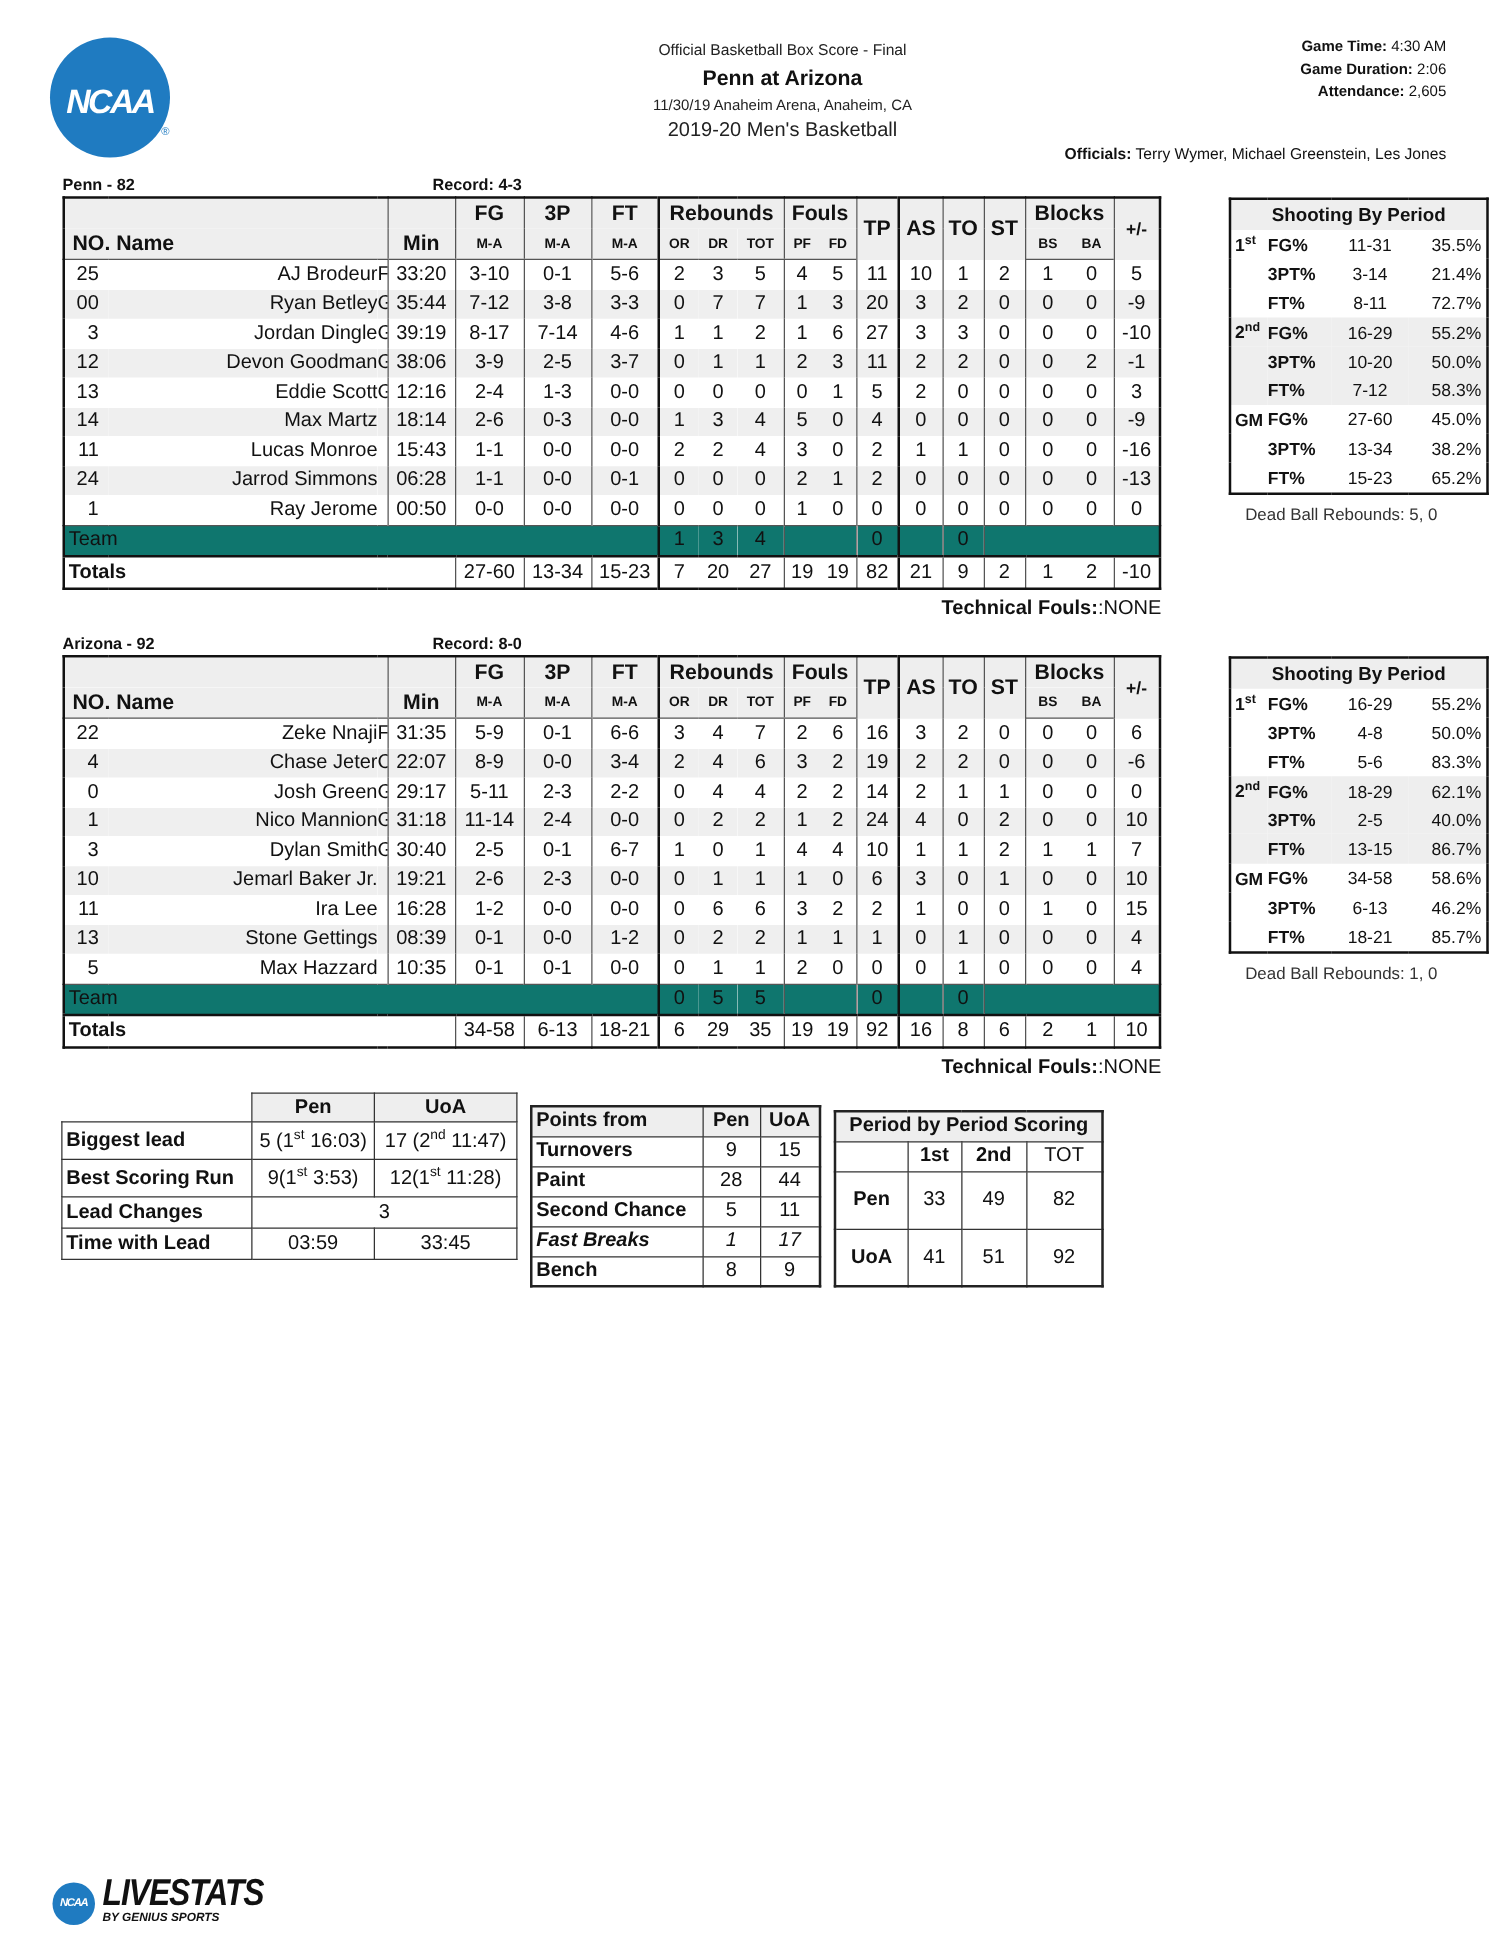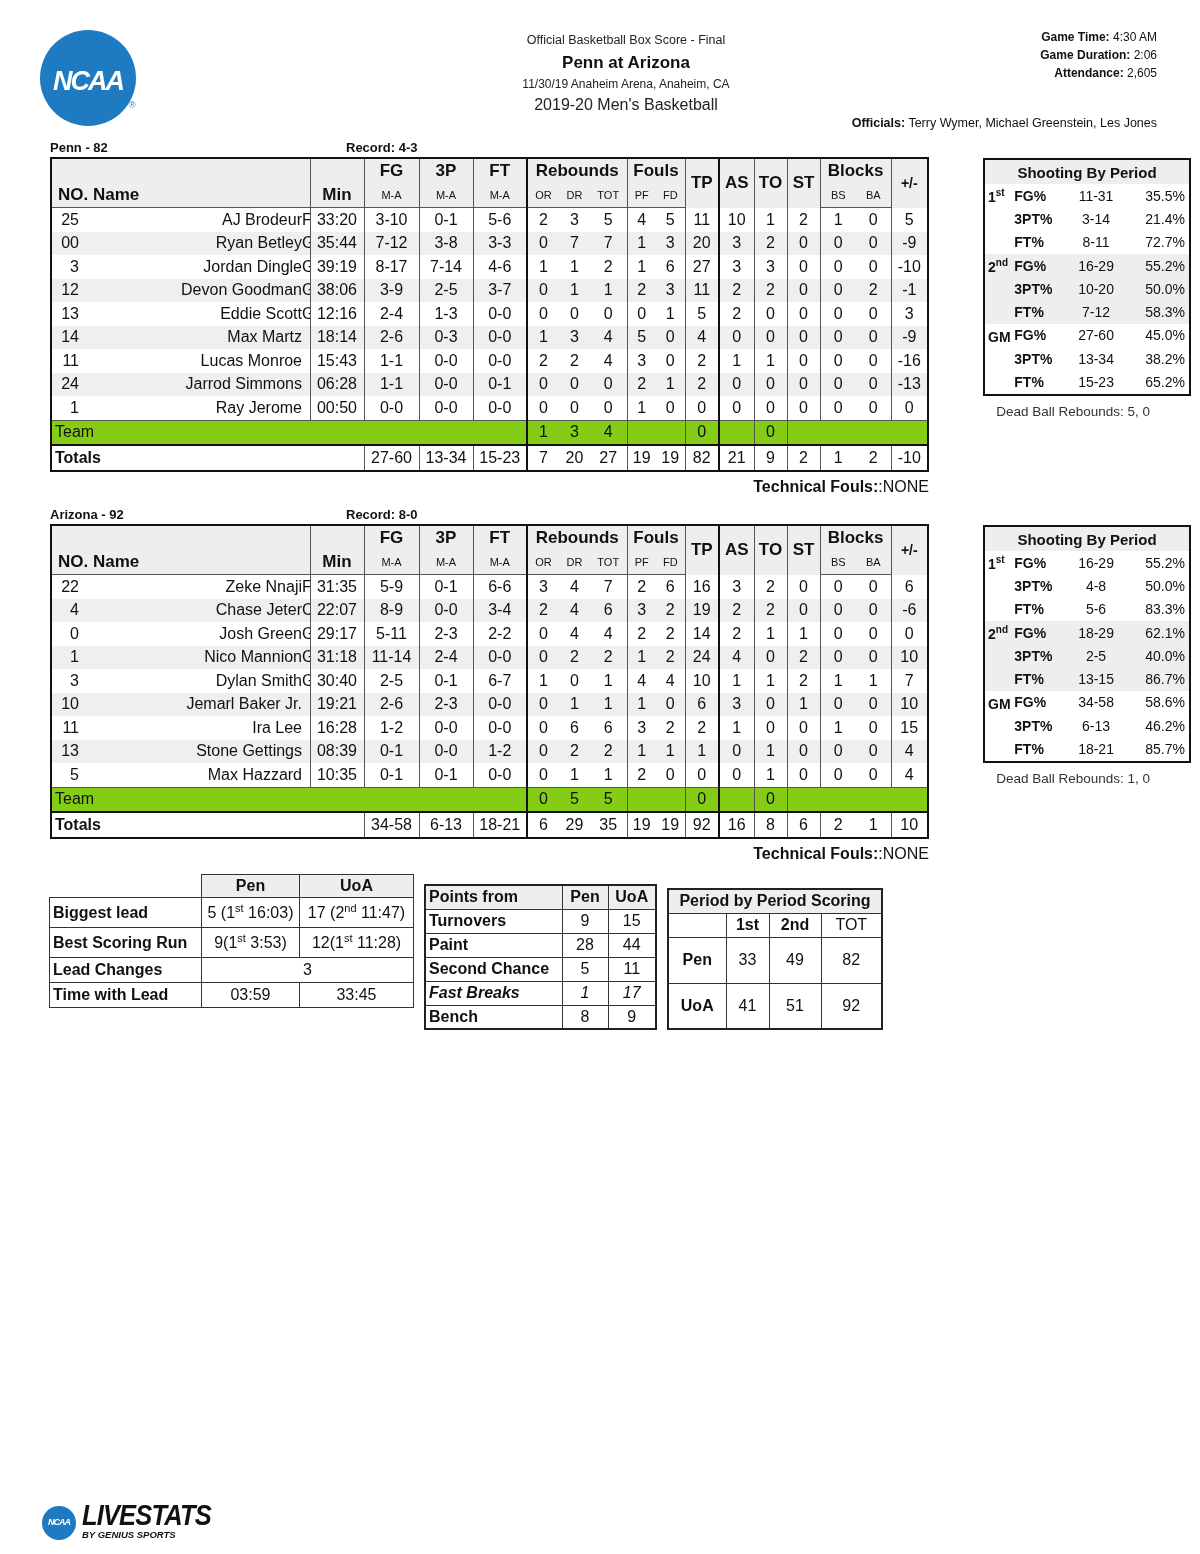--- a/index.html
+++ b/index.html
@@ -10,26 +10,26 @@
   .title { font-size:17px; font-weight:bold; }
   .meta-right { position:absolute; right:43px; text-align:right; font-size:12px; line-height:18px; }
   .meta-right b { font-weight:bold; }
   .team-label { position:absolute; font-size:13px; font-weight:bold; }
 
   table { border-collapse:collapse; }
   .box { position:absolute; left:50px; width:879px; table-layout:fixed; border:2px solid #111; }
   .box td, .box th { padding:0; height:23.5px; text-align:center; font-size:16px; white-space:nowrap; overflow:hidden; }
   .box thead tr.h1 th { height:24px; font-size:17px; font-weight:bold; background:#eee; }
   .box thead tr.h2 th { height:24px; background:#eee; }
-  .box thead .small { font-size:11px; font-weight:normal; }
+  .box thead .small { font-size:11px; font-weight:bold; }
   .box thead .big { font-size:17px; font-weight:bold; }
   .box .vb { border-left:1px solid #555; }
   .box .vb2 { border-left:2px solid #111; }
   .box tbody tr:nth-child(even) td { background:#efefef; }
-  .box tbody tr.team-row td { background:#84cc16; border-top:1px solid #555; }
+  .box tbody tr.team-row td { background:#0f766e; border-top:1px solid #555; }
   .box tbody tr.tot-row td { background:#fff; border-top:2px solid #111; }
   .box thead tr.h2 th { border-bottom:1px solid #555; }
   .box td.no { text-align:right; padding-right:8px; }
   .box td.nm { text-align:right; padding-left:10px; }
   .box td.pos { text-align:right; padding-right:1px; }
   .box th.nmh { text-align:left; padding-left:6px; }
   .box td.lbl { text-align:left; padding-left:3px; }
   .box td.bold { font-weight:bold; }
 
   .sbp { position:absolute; left:943px; width:208px; border:2px solid #111; table-layout:fixed;margin-left:40px; }

